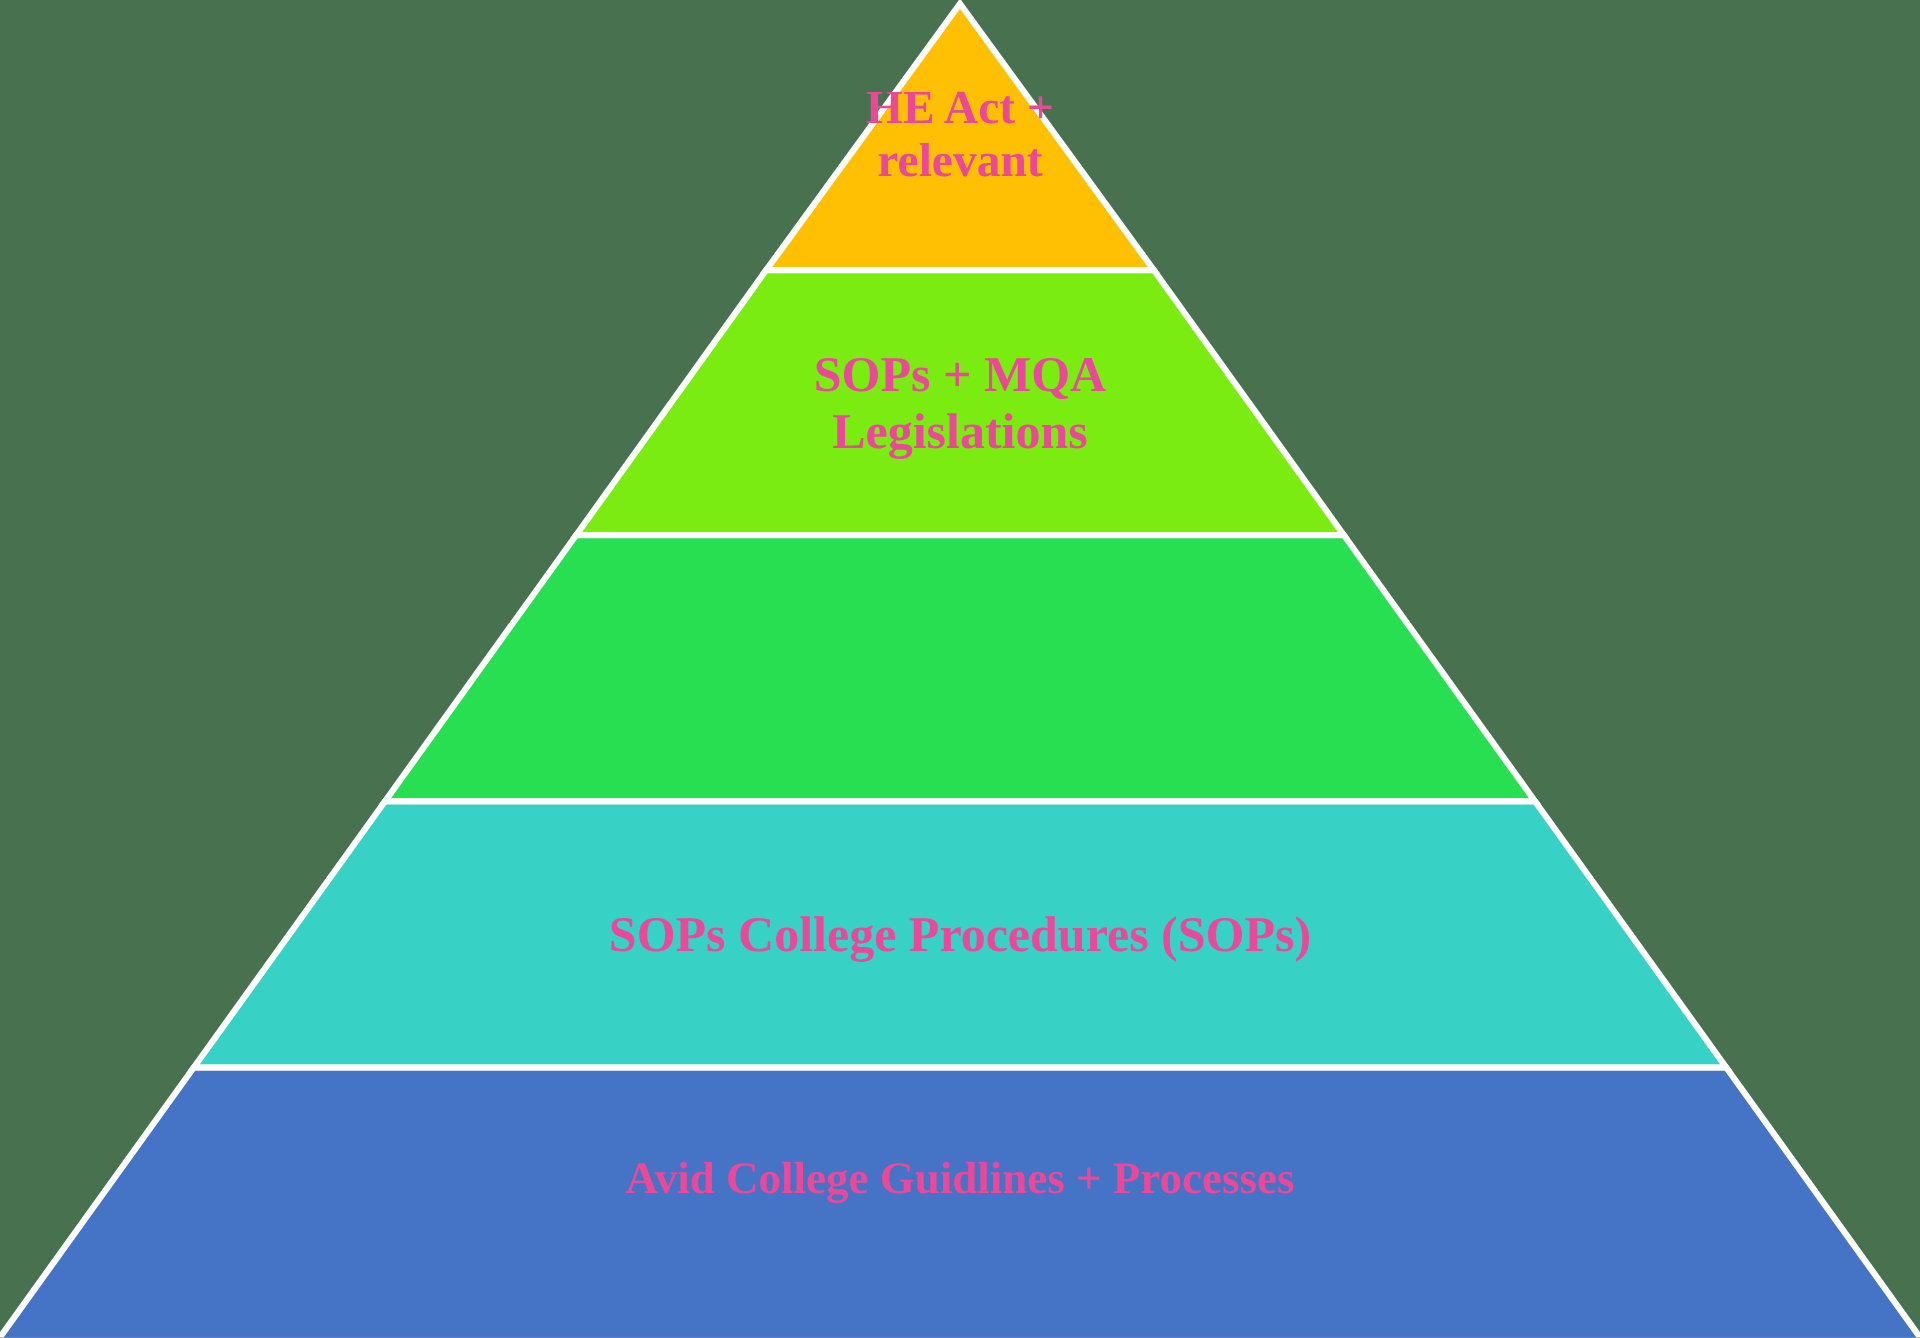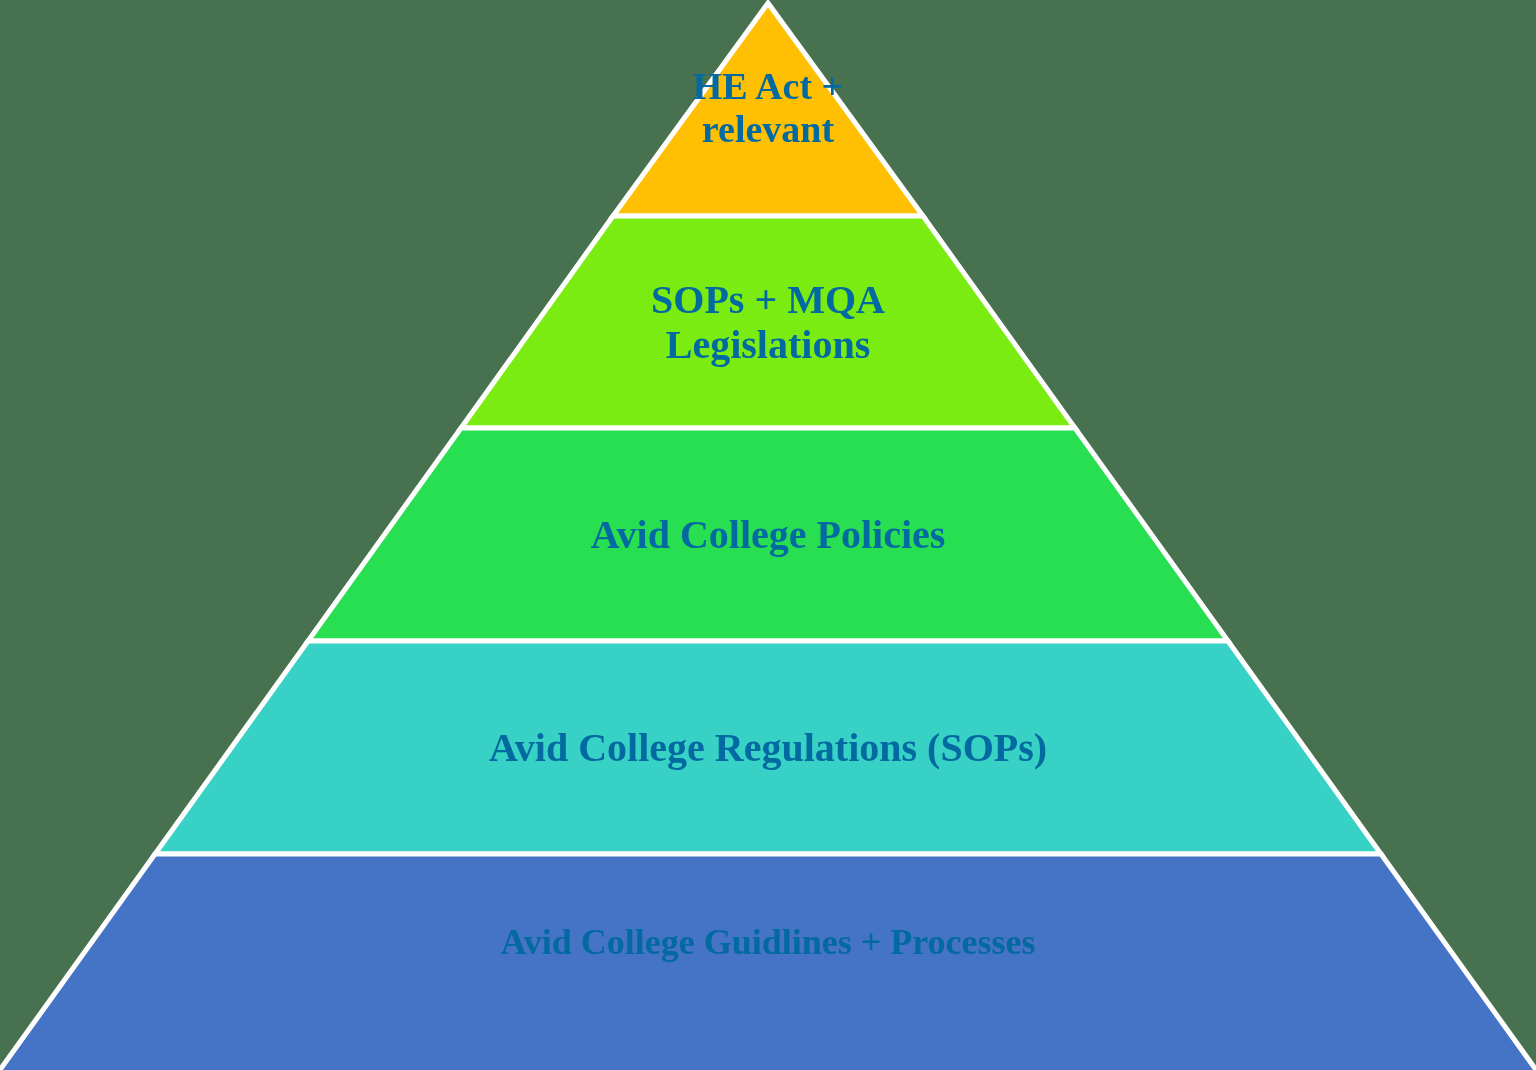--- a/index.html
+++ b/index.html
@@ -26,21 +26,21 @@
   .label-band {
     position: absolute;
     left: 0;
     width: 100%;
     display: flex;
     flex-direction: column;
     align-items: center;
     justify-content: center;
     text-align: center;
     font-weight: bold;
-    color: #0369a1;
+    color: #ec4899;
     line-height: 1.13;
     pointer-events: none;
     white-space: nowrap;
   }
   .band-1 { top: 0;     height: 216px; font-size: 38px; }
   .band-2 { top: 216px; height: 212px; font-size: 40px; }
   .band-3 { top: 428px; height: 213px; font-size: 40px; }
   .band-4 { top: 641px; height: 213px; font-size: 40px; }
   .band-5 { top: 834px; height: 216px; font-size: 36px; justify-content: center; }
 </style>
@@ -66,25 +66,22 @@
   <div class="label-band band-1">
     <div>HE Act +</div>
     <div>relevant</div>
   </div>
 
   <div class="label-band band-2">
     <div>SOPs + MQA</div>
     <div>Legislations</div>
   </div>
 
-  <div class="label-band band-3">
-    <div>Avid College Policies</div>
-  </div>
 
   <div class="label-band band-4">
-    <div>Avid College Regulations (SOPs)</div>
+    <div>SOPs College Procedures (SOPs)</div>
   </div>
 
   <div class="label-band band-5">
     <div>Avid College Guidlines + Processes</div>
   </div>
 
 </div>
 
 </body></html>

